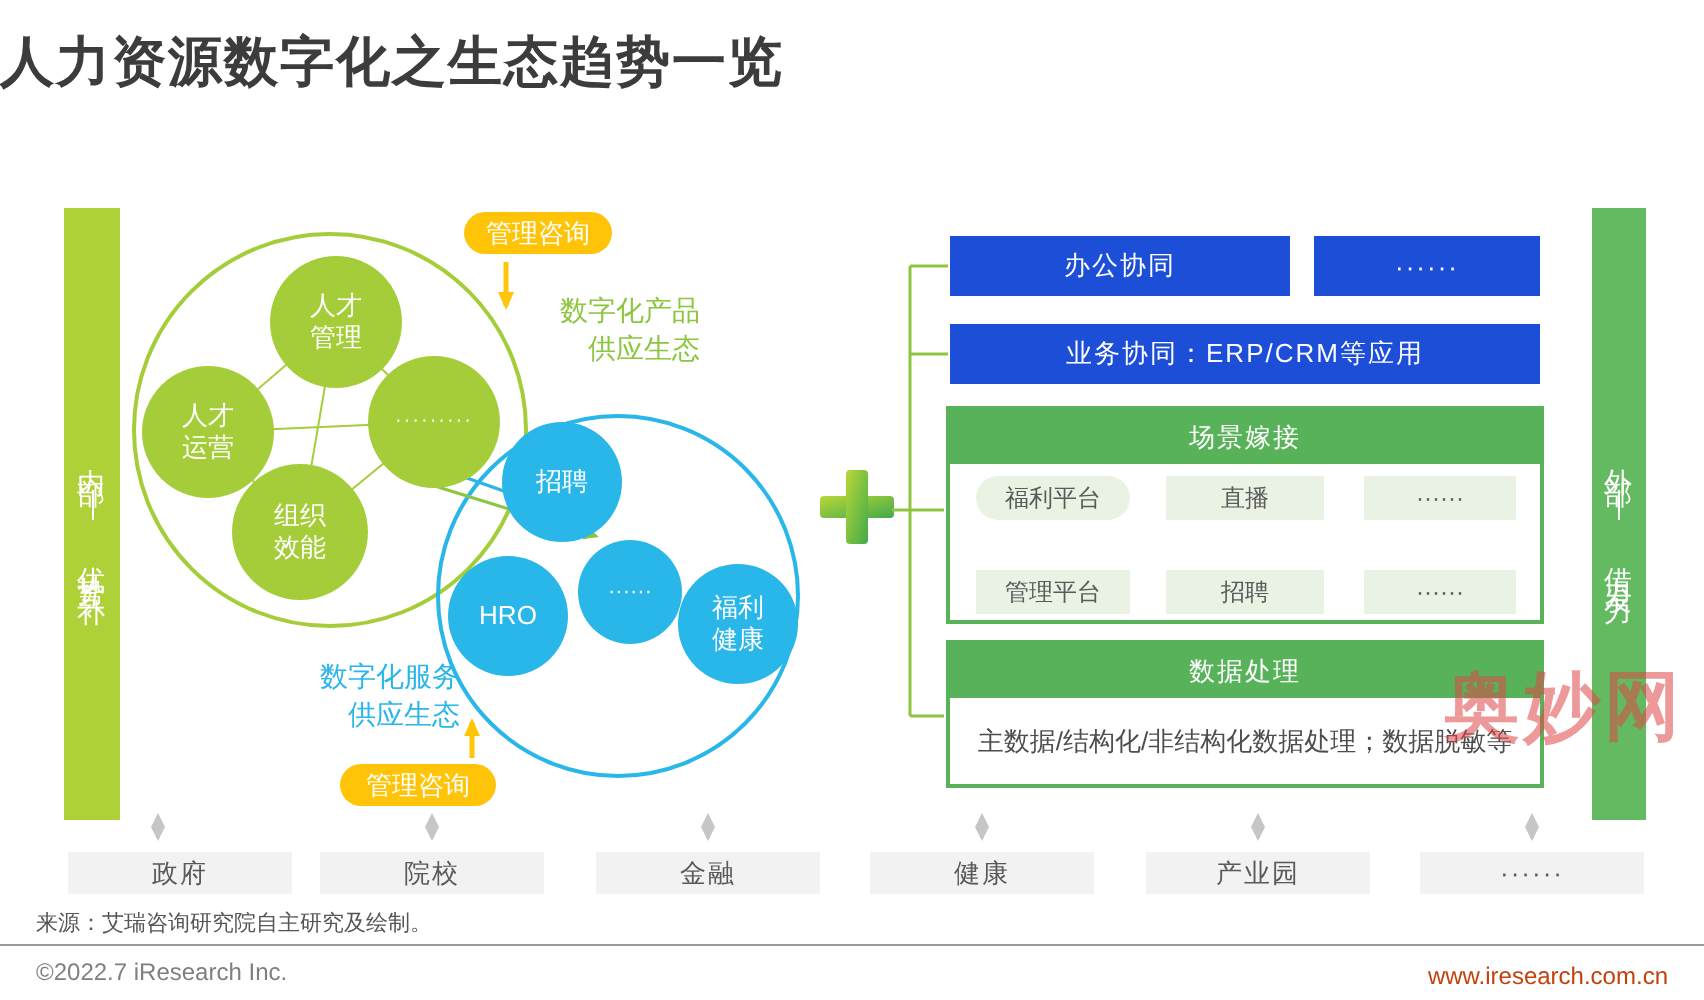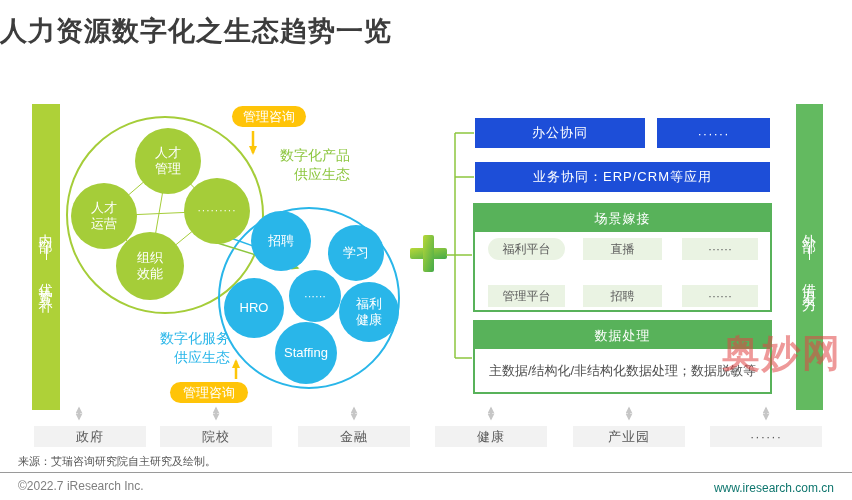--- a/index.html
+++ b/index.html
@@ -24,21 +24,21 @@
   #caption-service{left:136px;top:329px;width:94px;color:#29b6e9;}
   .gbox{background:#1d4ed8;color:#fff;font-size:13px;display:flex;align-items:center;justify-content:center;z-index:6;letter-spacing:1px;}
   .frame{border:2px solid #58b25a;background:#fff;box-sizing:border-box;z-index:6;}
   .frame .fhead{position:absolute;left:0;top:0;width:100%;height:27px;background:#58b25a;color:#fff;font-size:13px;display:flex;align-items:center;justify-content:center;letter-spacing:1px;}
   .cell{background:#eaf3e3;color:#5a5a5a;font-size:12px;display:flex;align-items:center;justify-content:center;z-index:7;}
   .frame-body{position:absolute;left:0;top:27px;width:100%;bottom:0;display:flex;align-items:center;justify-content:center;color:#4d4d4d;font-size:13px;text-align:center;}
   .graybox{background:#f2f2f2;color:#595959;font-size:13px;display:flex;align-items:center;justify-content:center;z-index:6;letter-spacing:1px;}
   #src-note{left:18px;top:454px;font-size:11px;color:#555;z-index:10;}
   #footer-line{left:0;top:472px;width:852px;height:1px;background:#9a9a9a;z-index:10;}
   #copyright{left:18px;top:479px;font-size:12px;color:#7f7f7f;z-index:10;}
-  #website{right:18px;top:481px;font-size:12px;color:#0f766e;z-index:10;}
+  #website{right:18px;top:481px;font-size:12px;color:#c2410c;z-index:10;}
   #watermark{left:722px;top:328px;font-size:38px;font-weight:bold;color:rgba(224,70,70,0.55);letter-spacing:2px;z-index:40;}
   #overlay{position:absolute;left:0;top:0;z-index:5;pointer-events:none;}
 </style>
 </head>
 <body>
 
 <div id="stage">
 
   <div id="title" class="abs">人力资源数字化之生态趋势一览</div>
 
@@ -132,26 +132,24 @@
 
   <div class="abs gcircle" style="left:135px;top:128px;width:66px;height:66px;">人才
 管理</div>
   <div class="abs gcircle" style="left:71px;top:183px;width:66px;height:66px;">人才
 运营</div>
   <div class="abs gcircle" style="left:184px;top:178px;width:66px;height:66px;font-size:10px;letter-spacing:1px;">·········</div>
   <div class="abs gcircle" style="left:116px;top:232px;width:68px;height:68px;">组织
 效能</div>
 
   <div class="abs bcircle" style="left:251px;top:211px;width:60px;height:60px;">招聘</div>
-  <div class="abs bcircle" style="left:328px;top:225px;width:56px;height:56px;">学习</div>
   <div class="abs bcircle" style="left:224px;top:278px;width:60px;height:60px;">HRO</div>
   <div class="abs bcircle" style="left:289px;top:270px;width:52px;height:52px;font-size:11px;">······</div>
   <div class="abs bcircle" style="left:339px;top:282px;width:60px;height:60px;">福利
 健康</div>
-  <div class="abs bcircle" style="left:275px;top:322px;width:62px;height:62px;">Staffing</div>
 
   <div class="abs pill" style="left:232px;top:106px;width:74px;height:21px;line-height:21px;">管理咨询</div>
   <div class="abs pill" style="left:170px;top:382px;width:78px;height:21px;line-height:21px;">管理咨询</div>
   <div id="caption-product" class="abs caption">数字化产品
 供应生态</div>
   <div id="caption-service" class="abs caption">数字化服务
 供应生态</div>
 
   <div class="abs gbox" style="left:475px;top:118px;width:170px;height:30px;">办公协同</div>
   <div class="abs gbox" style="left:657px;top:118px;width:113px;height:30px;">······</div>

